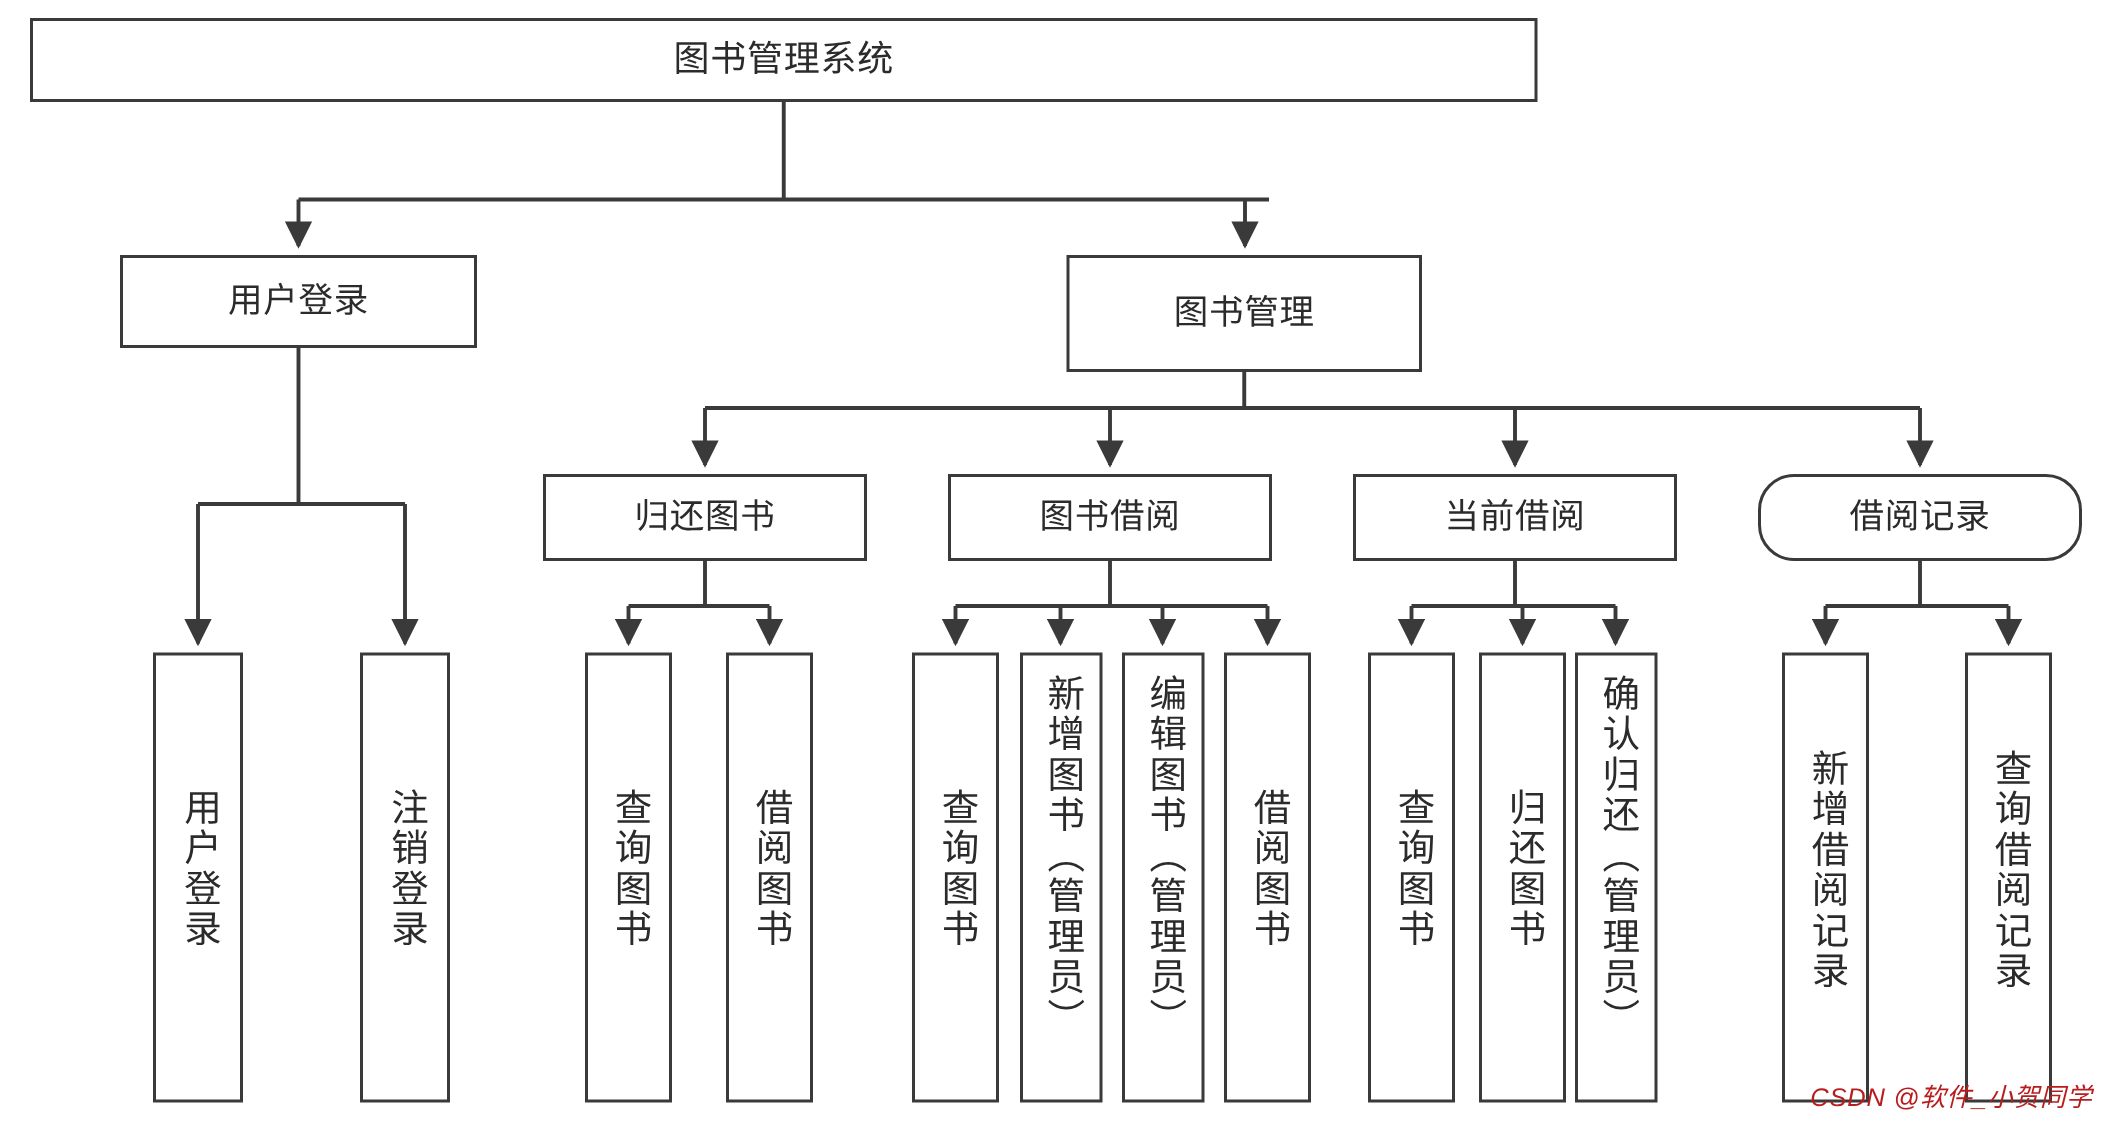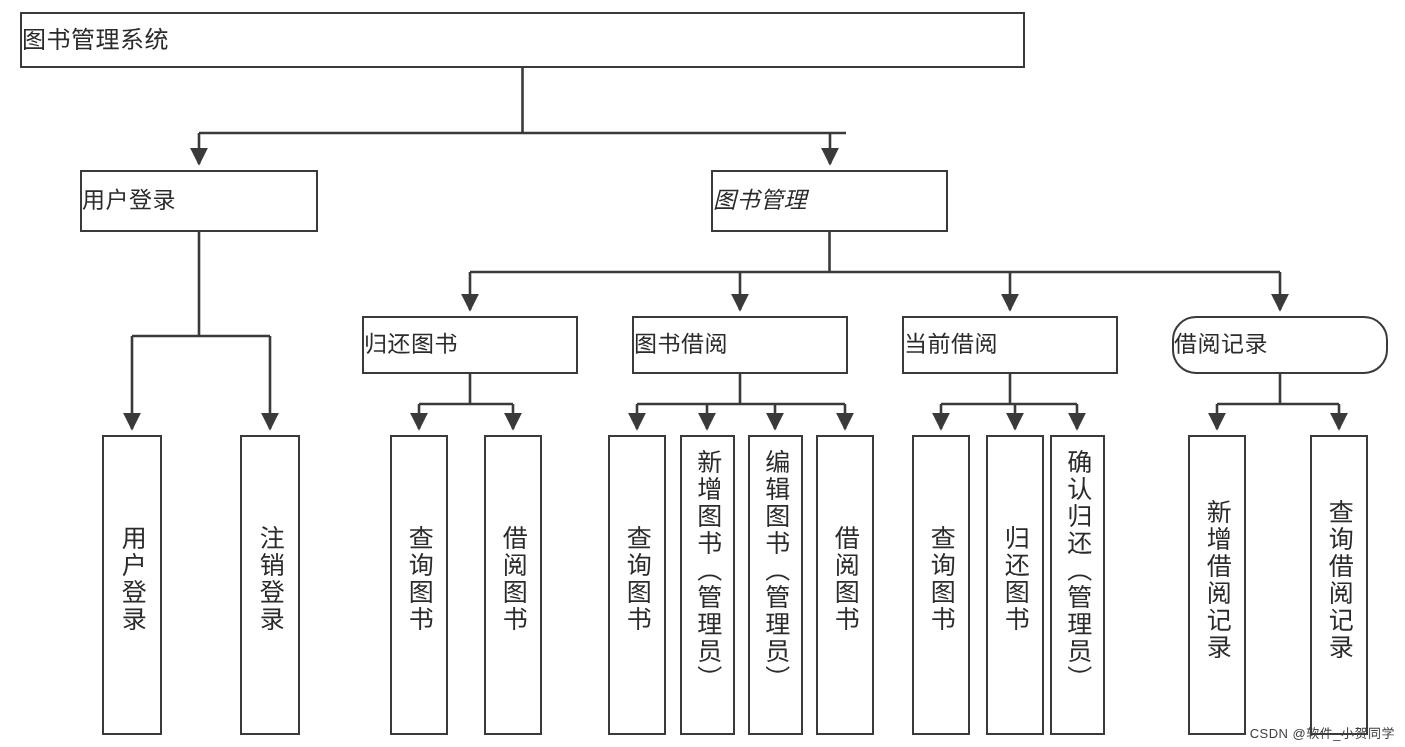--- a/index.html
+++ b/index.html
@@ -26,21 +26,21 @@
     height: 747px;
     pointer-events: none;
   }
   .node {
     position: absolute;
     box-sizing: border-box;
     background: #ffffff;
     border: 2px solid #3a3a3a;
     display: flex;
     align-items: center;
-    justify-content: flex-start;
+    justify-content: center;
     color: #2b2b2b;
     z-index: 2;
   }
   .node-label {
     display: block;
     text-align: center;
     line-height: 1.18;
     white-space: pre;
   }
   
@@ -70,25 +70,26 @@
   .node.vert.mid2 .node-label {
     margin-top: 58px;
   }
   .node.vert.tall .node-label {
     margin-top: 8px;
   }
   #watermark {
     position: absolute;
     right: 10px;
     bottom: 5px;
-    font-size: 13px;
-    color: #404040;
+    font-size: 17px;
+    color: #b91c1c;
     z-index: 3;
     white-space: nowrap;
     letter-spacing: 0.5px;
+    font-style: italic;
   }
 </style>
 </head>
 <body>
 
 <div id="canvas">
 
   <svg id="edges" viewBox="0 0 1405 747" xmlns="http://www.w3.org/2000/svg">
     <defs>
       <marker id="arrow" viewBox="0 0 10 10" refX="9" refY="5" markerWidth="7" markerHeight="7" orient="auto-start-reverse">
@@ -139,21 +140,21 @@
     </g>
   </svg>
 
   <div class="node horiz root" style="left:20px; top:12px; width:1005px; height:56px;">
     <span class="node-label">图书管理系统</span>
   </div>
 
   <div class="node horiz" style="left:80px; top:170px; width:238px; height:62px;">
     <span class="node-label">用户登录</span>
   </div>
-  <div class="node horiz" style="left:711px; top:170px; width:237px; height:62px;font-style:italic;">
+  <div class="node horiz" style="left:711px; top:170px; width:237px; height:78px;">
     <span class="node-label">图书管理</span>
   </div>
 
   <div class="node horiz" style="left:362px; top:316px; width:216px; height:58px;">
     <span class="node-label">归还图书</span>
   </div>
   <div class="node horiz" style="left:902px; top:316px; width:216px; height:58px;">
     <span class="node-label">当前借阅</span>
   </div>
   <div class="node horiz" style="left:632px; top:316px; width:216px; height:58px;">

